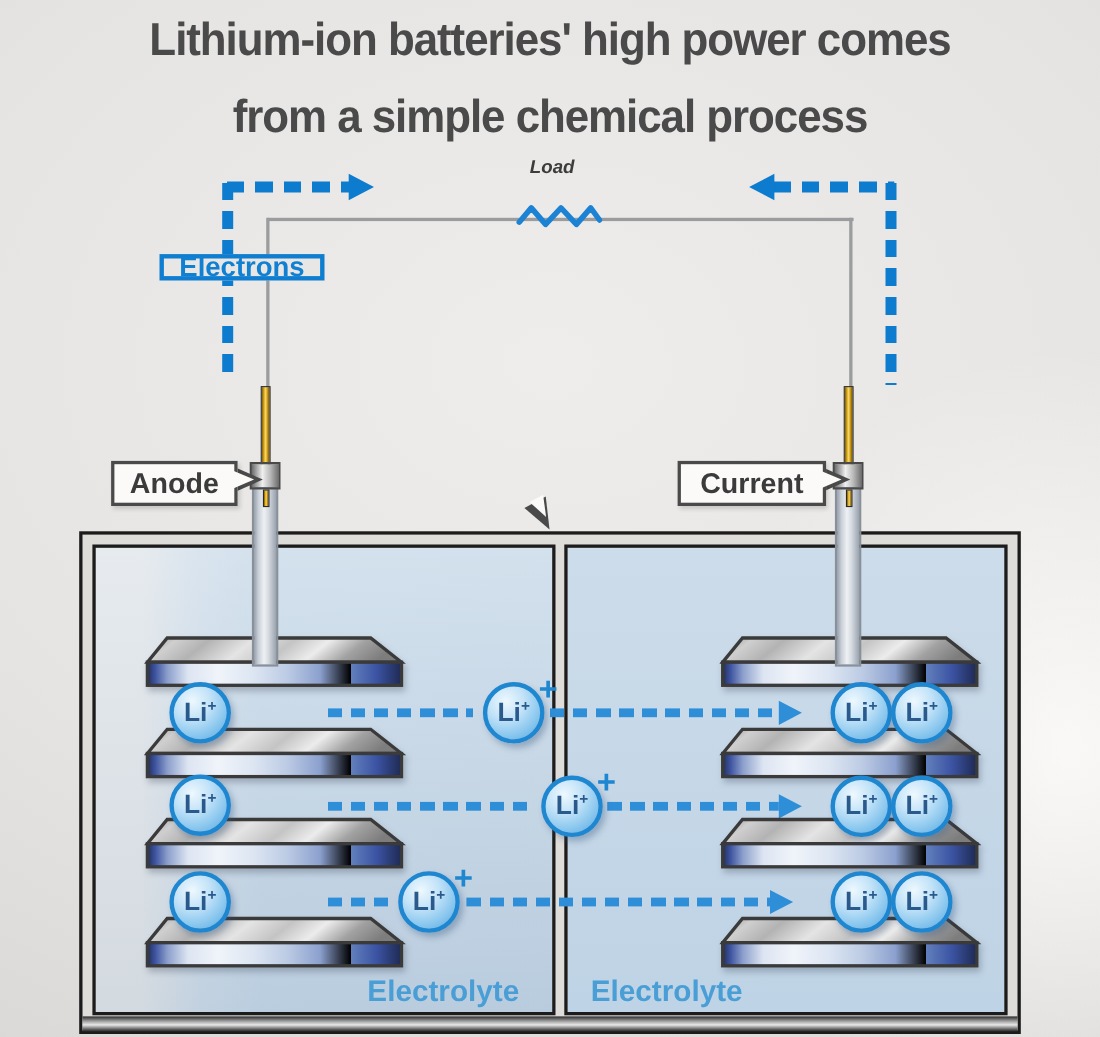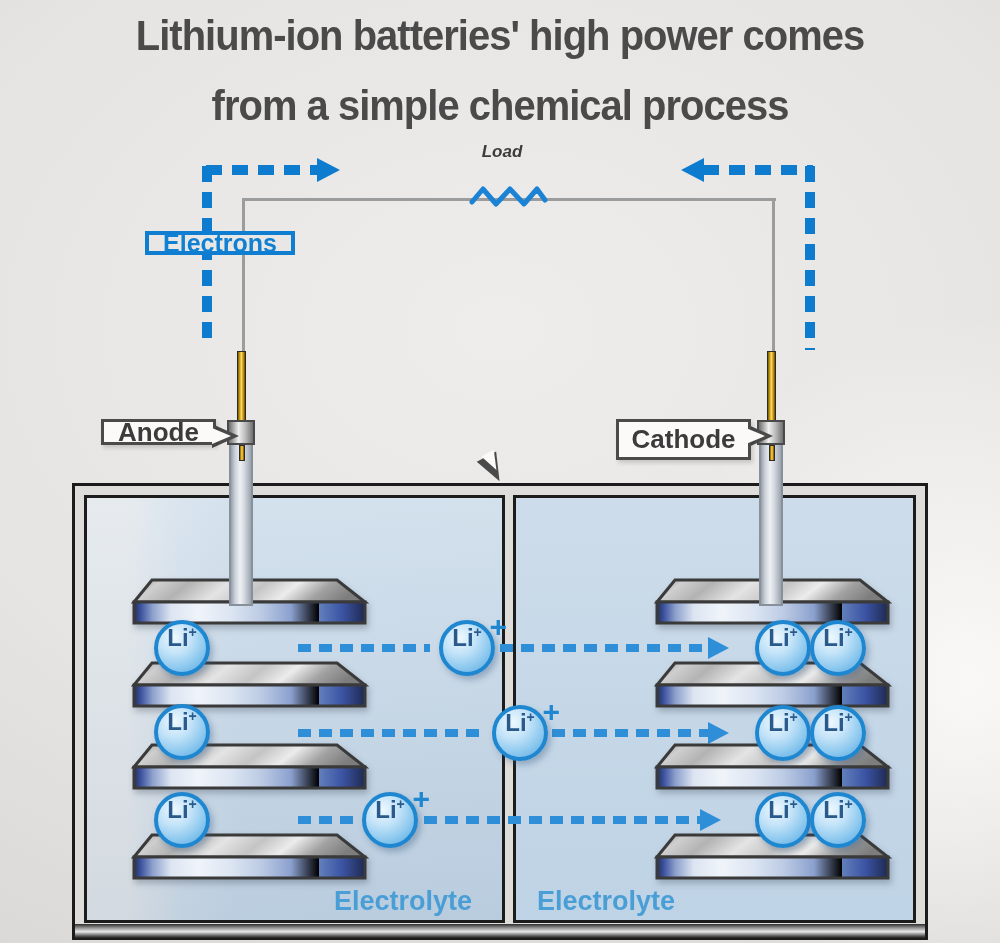--- a/index.html
+++ b/index.html
@@ -57,21 +57,21 @@
        background:linear-gradient(90deg,#6d6d6d,#f0f0f0 40%,#b8b8b8 70%,#707070);}
   .gold{width:7px;border:1px solid #2a2a2a;
        background:linear-gradient(90deg,#7a5a00,#e8b82a 35%,#f6d870 50%,#c8920e 75%,#6a4e00);}
   
   .plate{filter:drop-shadow(2px 4px 3px rgba(50,60,80,.30));}
   
   .ion{
     width:56px;height:56px;border-radius:50%;border:4px solid #1f86d0;box-sizing:border-box;
     background:radial-gradient(circle at 35% 28%, #eef8fe 0%, #c3e3f8 35%, #8ec9ef 65%, #55a7e0 100%);
     box-shadow:3px 4px 6px rgba(50,80,120,.35);
-    display:flex;justify-content:center;
+    display:flex;align-items:center;justify-content:center;
     color:#2a5a8c;font-size:24px;font-weight:bold;
   }
   .ion sup{font-size:14px;line-height:0;}
   .fp{position:absolute;top:-14px;right:-16px;color:#1f86d0;font-size:30px;font-weight:bold;}
 </style>
 </head>
 <body>
 
 <div id="stage">
 
@@ -183,28 +183,28 @@
   <div class="abs rod" style="left:229px;top:442px;height:160px;"></div>
   <div class="abs rod" style="left:759px;top:442px;height:160px;"></div>
   <div class="abs gold" style="left:237px;top:351px;height:72px;"></div>
   <div class="abs gold" style="left:767px;top:351px;height:72px;"></div>
   <div class="abs terminal" style="left:227px;top:420px;"></div>
   <div class="abs terminal" style="left:757px;top:420px;"></div>
   <div class="abs gold" style="left:239px;top:445px;height:14px;width:4px;"></div>
   <div class="abs gold" style="left:769px;top:445px;height:14px;width:4px;"></div>
 
   <div class="abs tail-r-dark" style="left:212px;top:424px;"></div>
-  <div class="abs tag-box" style="left:101px;top:419px;width:115px;height:26px;">Anode</div>
+  <div class="abs tag-box" style="left:101px;top:419px;width:115px;height:41px;">Anode</div>
   <div class="abs tail-r-light" style="left:212px;top:428px;"></div>
 
   <div class="abs tail-d-dark" style="left:482px;top:455px;"></div>
   <div class="abs tail-d-light" style="left:485px;top:452px;"></div>
 
   <div class="abs tail-r-dark" style="left:746px;top:424px;"></div>
-  <div class="abs tag-box" style="left:616px;top:419px;width:135px;height:41px;">Cathode</div>
+  <div class="abs tag-box" style="left:616px;top:419px;width:135px;height:41px;">Current</div>
   <div class="abs tail-r-light" style="left:746px;top:428px;"></div>
 
   <div class="abs ion" style="left:154px;top:620px;">
       <span><span>Li</span><sup>+</sup></span>
     </div>
   <div class="abs ion" style="left:154px;top:704px;">
       <span><span>Li</span><sup>+</sup></span>
     </div>
   <div class="abs ion" style="left:154px;top:792px;">
       <span><span>Li</span><sup>+</sup></span>

